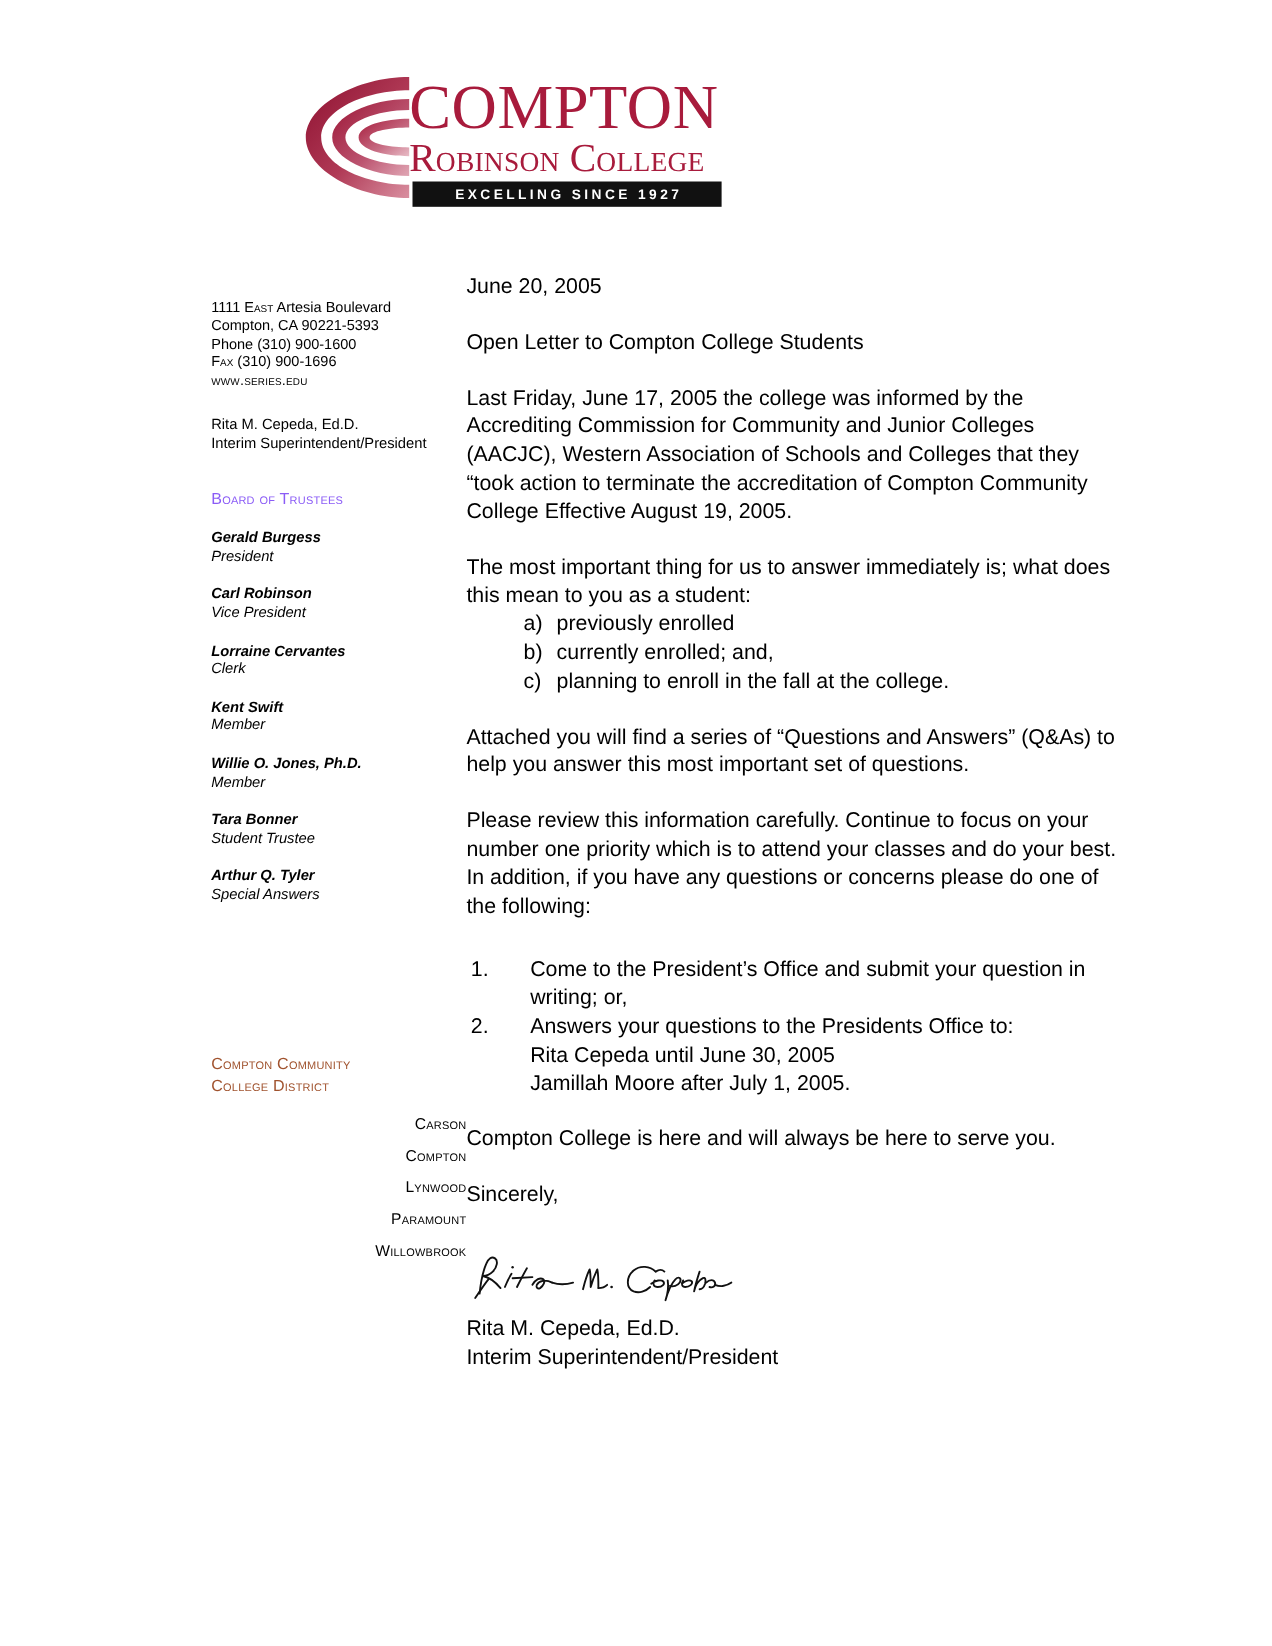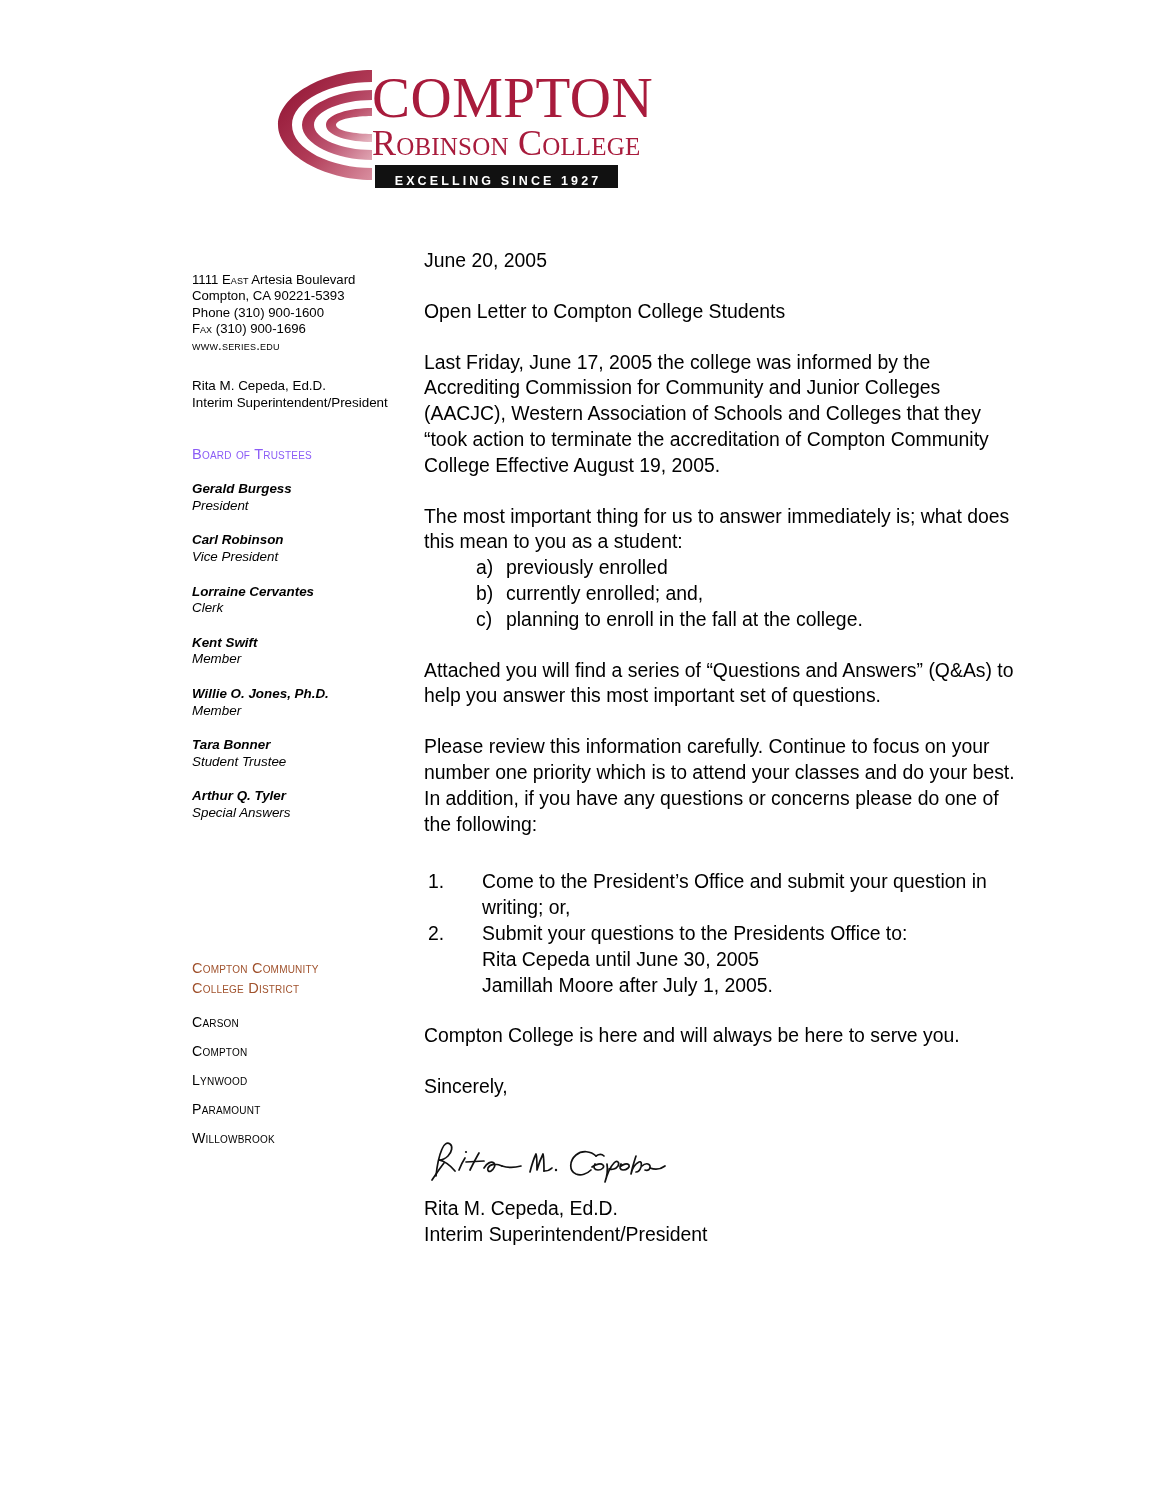--- a/index.html
+++ b/index.html
@@ -53,24 +53,24 @@
     letter-spacing: 0.2px;
     color: #A81B3C;
     font-variant: small-caps;
     white-space: nowrap;
     margin-top: -2px;
   }
   #tagline-bar {
     margin-top: 3px;
     margin-left: 3px;
     background: #111111;
-    width: 243px;
+    width: 281px;
     height: 23px;
     display: flex;
-    align-items: flex-end;
+    align-items: center;
     justify-content: center;
   }
   #tagline-bar span {
     color: #ffffff;
     font-family: "Liberation Sans", sans-serif;
     font-size: 12.5px;
     font-weight: bold;
     letter-spacing: 3.1px;
     padding-left: 3px;
     white-space: nowrap;
@@ -134,21 +134,21 @@
     line-height: 20px;
     letter-spacing: 0.2px;
   }
   .city {
     font-variant: small-caps;
     font-size: 14.2px;
     line-height: 18px;
     margin-top: 11px;
     letter-spacing: 0.2px;
   }
-  #city-list { margin-top: 15px; }
+  #city-list { margin-top: 15px; text-align: right; }
 
   
   #letter-body {
     position: absolute;
     left: 424px;
     top: 248px;
     width: 600px;
   }
   .para {
     font-size: 19.4px;
@@ -352,21 +352,21 @@
 
   <div class="spacer-before-numlist"></div>
 
   <ul class="num-list">
     <li>
       <span class="marker">1.</span>
       <span>Come to the President’s Office and submit your question in writing; or,</span>
     </li>
     <li>
       <span class="marker">2.</span>
-      <span>Submit your questions to the Presidents Office to:</span>
+      <span>Answers your questions to the Presidents Office to:</span>
       <span class="subline">Rita Cepeda until June 30, 2005</span>
       <span class="subline">Jamillah Moore after July 1, 2005.</span>
     </li>
   </ul>
 
   <p class="para">Compton College is here and will always be here to serve you.</p>
 
   <p class="para nogap">Sincerely,</p>
 
   <div id="signature-area">

